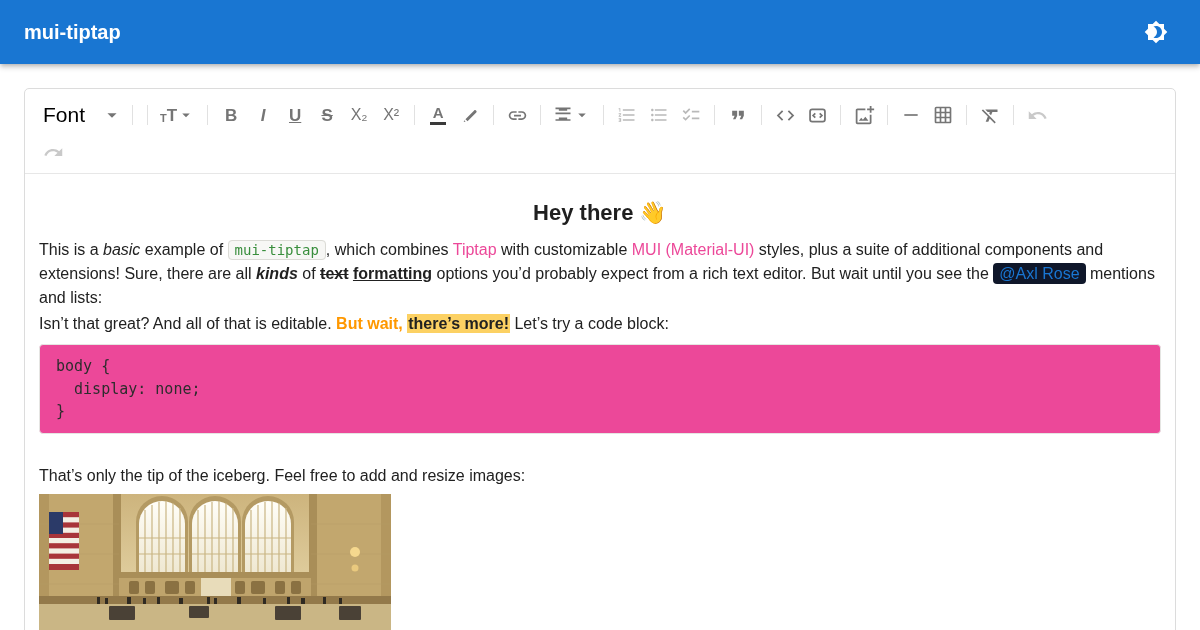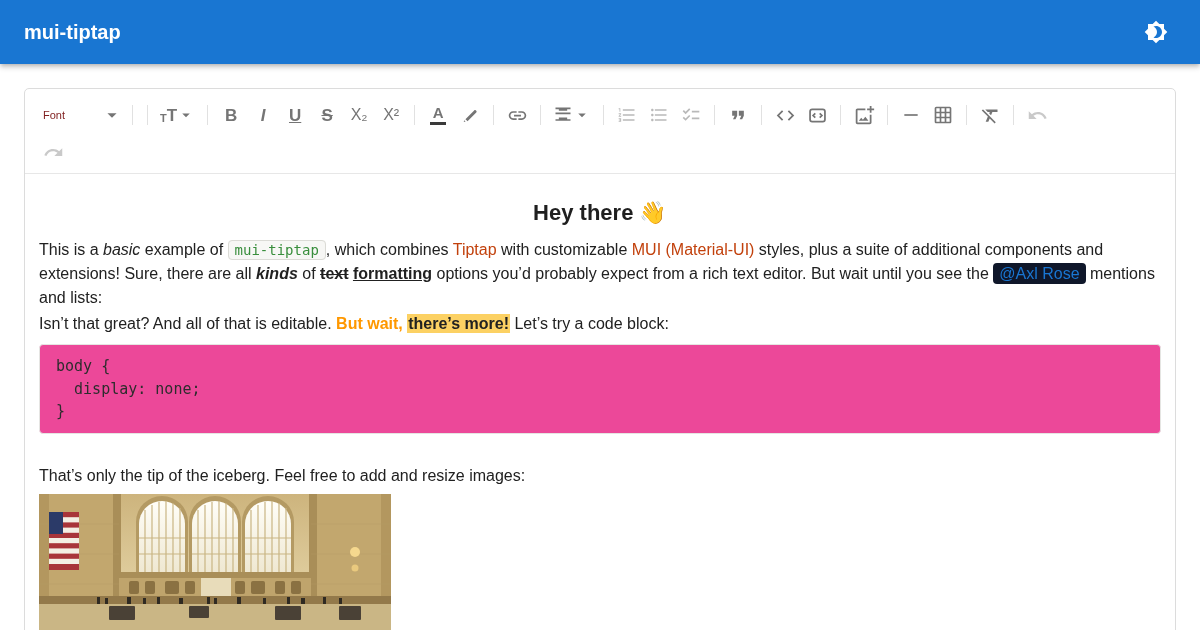--- a/index.html
+++ b/index.html
@@ -31,21 +31,21 @@
   .tb-divider { width:1px; height:20px; background:#e1e1e1; margin:0 7px; flex:none; }
   .tb-btn {
     height:32px; min-width:32px; padding:0 5px; border:none; background:transparent;
     display:flex; align-items:center; justify-content:center; border-radius:4px;
     color:#757575; cursor:pointer; flex:none;
   }
   .tb-btn.light { color:#b9b9b9; }
   .tb-btn.disabled { color:#c9c9c9; cursor:default; }
   .tb-select {
     height:32px; display:flex; align-items:center; justify-content:space-between;
-    color:#7f1d1d; font-size:11px; padding:0 2px 0 6px; cursor:pointer; flex:none;
+    color:#000000; font-size:21px; padding:0 2px 0 6px; cursor:pointer; flex:none;
   }
   .tb-select .arrow, .tb-btn .arrow { color:#757575; }
   .letter { font-size:17px; font-weight:600; line-height:1; }
   .letter.b { font-weight:700; }
   .letter.i { font-style:italic; font-weight:600; }
   .letter.u { text-decoration:underline; }
   .letter.s { text-decoration:line-through; }
   .letter.sub, .letter.sup { font-size:16px; font-weight:500; }
   .color-icon { display:flex; flex-direction:column; align-items:center; }
   .color-icon .bar { width:16px; height:3px; background:#3a3a3a; margin-top:2px; }
@@ -54,21 +54,21 @@
   .tsize .lg { font-size:17px; }
   
   .content { padding:10px 14px 0; }
   .doc-heading { text-align:center; font-size:22px; font-weight:700; margin:16px 0 12px; color:#1f1f1f; }
   .rich-p { font-size:16px; line-height:24px; margin:0 0 2px; white-space:pre-wrap; }
   .seg-italic { font-style:italic; }
   .seg-bold { font-weight:400; }
   .seg-bold-italic { font-weight:700; font-style:italic; }
   .seg-bold-strike { font-weight:700; text-decoration:line-through; }
   .seg-bold-underline { font-weight:700; text-decoration:underline; }
-  .seg-link { color:#c2410c; cursor:pointer; }
+  .seg-link { color:#ec4899; cursor:pointer; }
   .seg-code {
     font-family:"DejaVu Sans Mono", monospace; font-size:14px;
     background:#f7f7f5; border:1px solid #dbdbd6; border-radius:4px;
     padding:1px 6px; color:#388e3c;
   }
   .seg-mention { background:#0f172a; color:#1976d2; border-radius:4px; padding:2px 6px; cursor:pointer; }
   .seg-orange { color:#ff9800; font-weight:700; }
   .seg-highlight { background:#fcd163; font-weight:700; padding:1px 1px; }
   .doc-list { margin:0 0 2px; padding-left:42px; }
   .doc-list li { font-size:16px; line-height:24px; }

